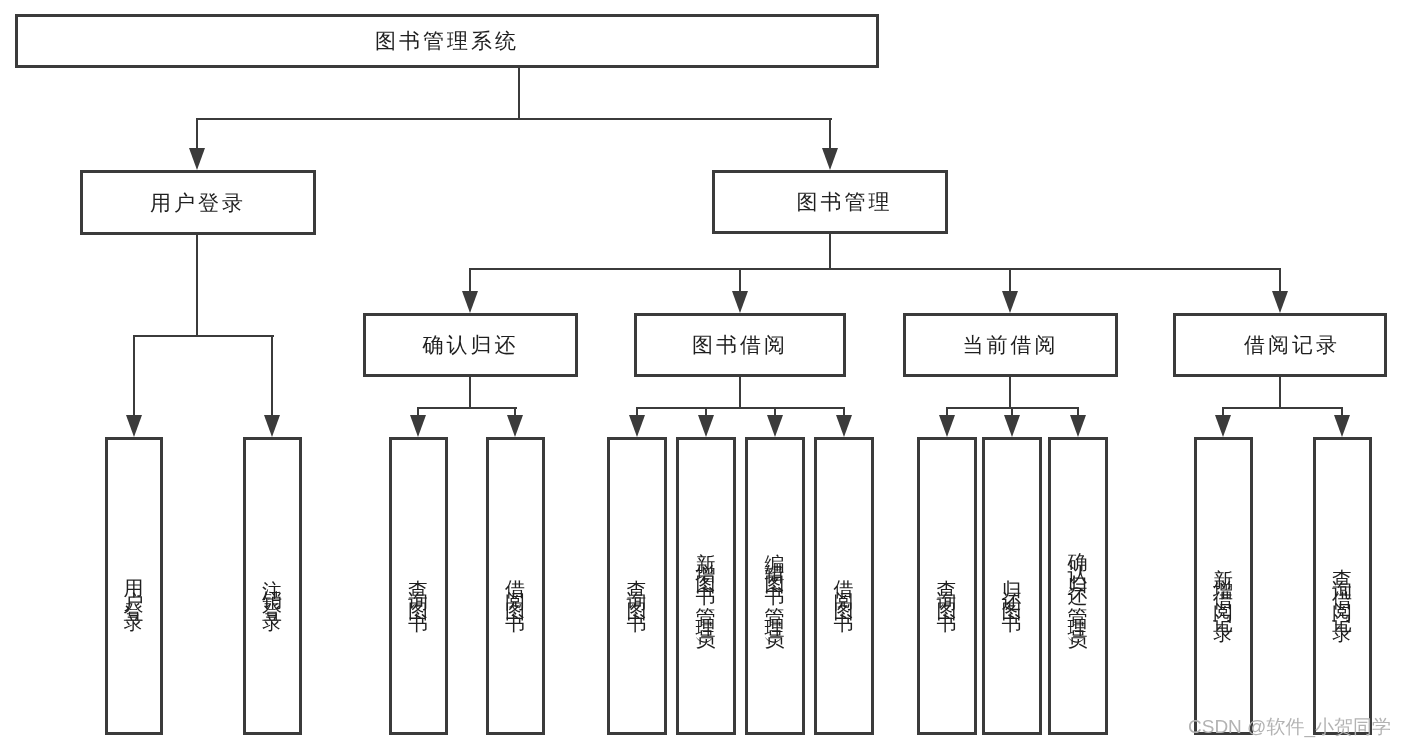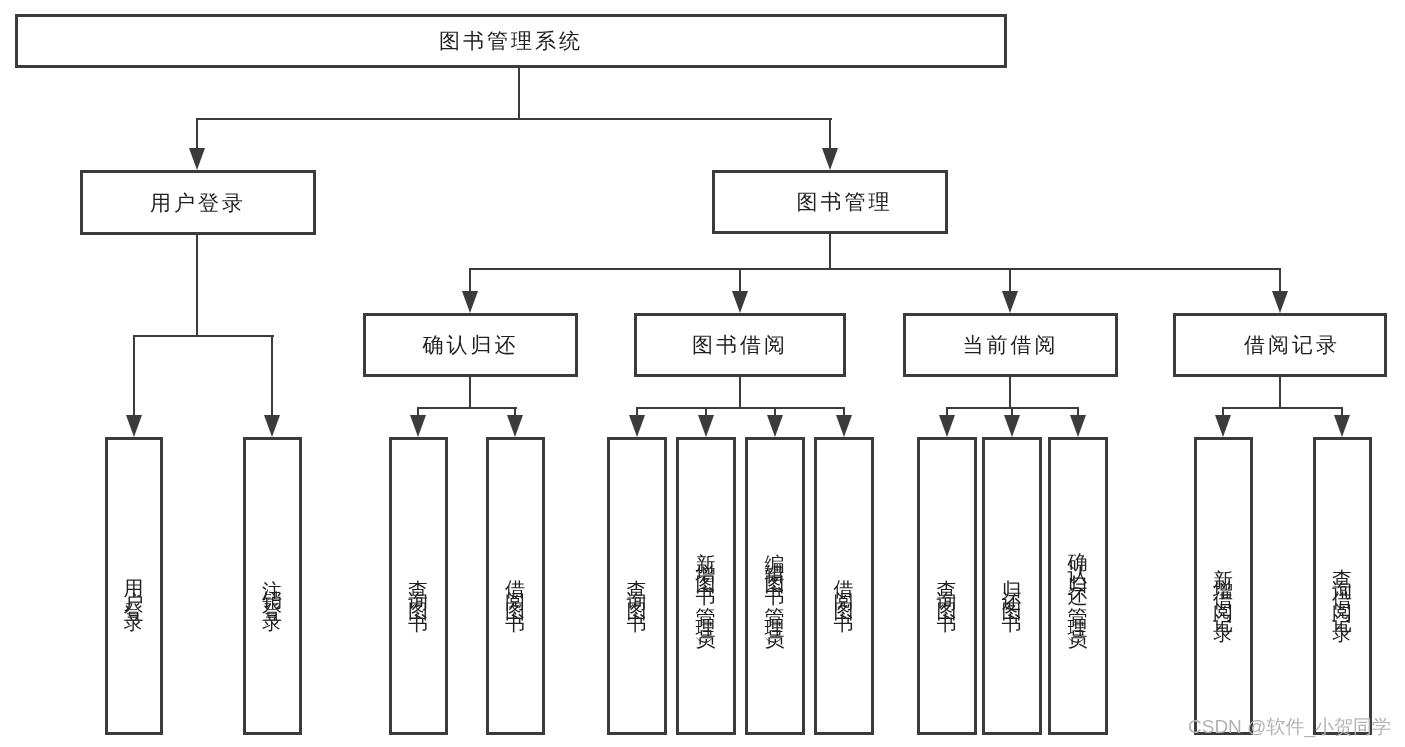--- a/index.html
+++ b/index.html
@@ -55,21 +55,21 @@
     white-space:nowrap;
     z-index:5;
     text-align:right;
   }
 </style>
 </head>
 <body>
 
 <div class="canvas">
 
-  <div class="box" style="left:15px;top:14px;width:992px;height:54px;">
+  <div class="box" style="left:15px;top:14px;width:864px;height:54px;">
     <span class="lbl">图书管理系统</span>
   </div>
 
   <div class="box" style="left:80px;top:170px;width:236px;height:65px;">
     <span class="lbl">用户登录</span>
   </div>
 
   <div class="box" style="left:712px;top:170px;width:236px;height:64px;padding-left:29px;">
     <span class="lbl">图书管理</span>
   </div>

